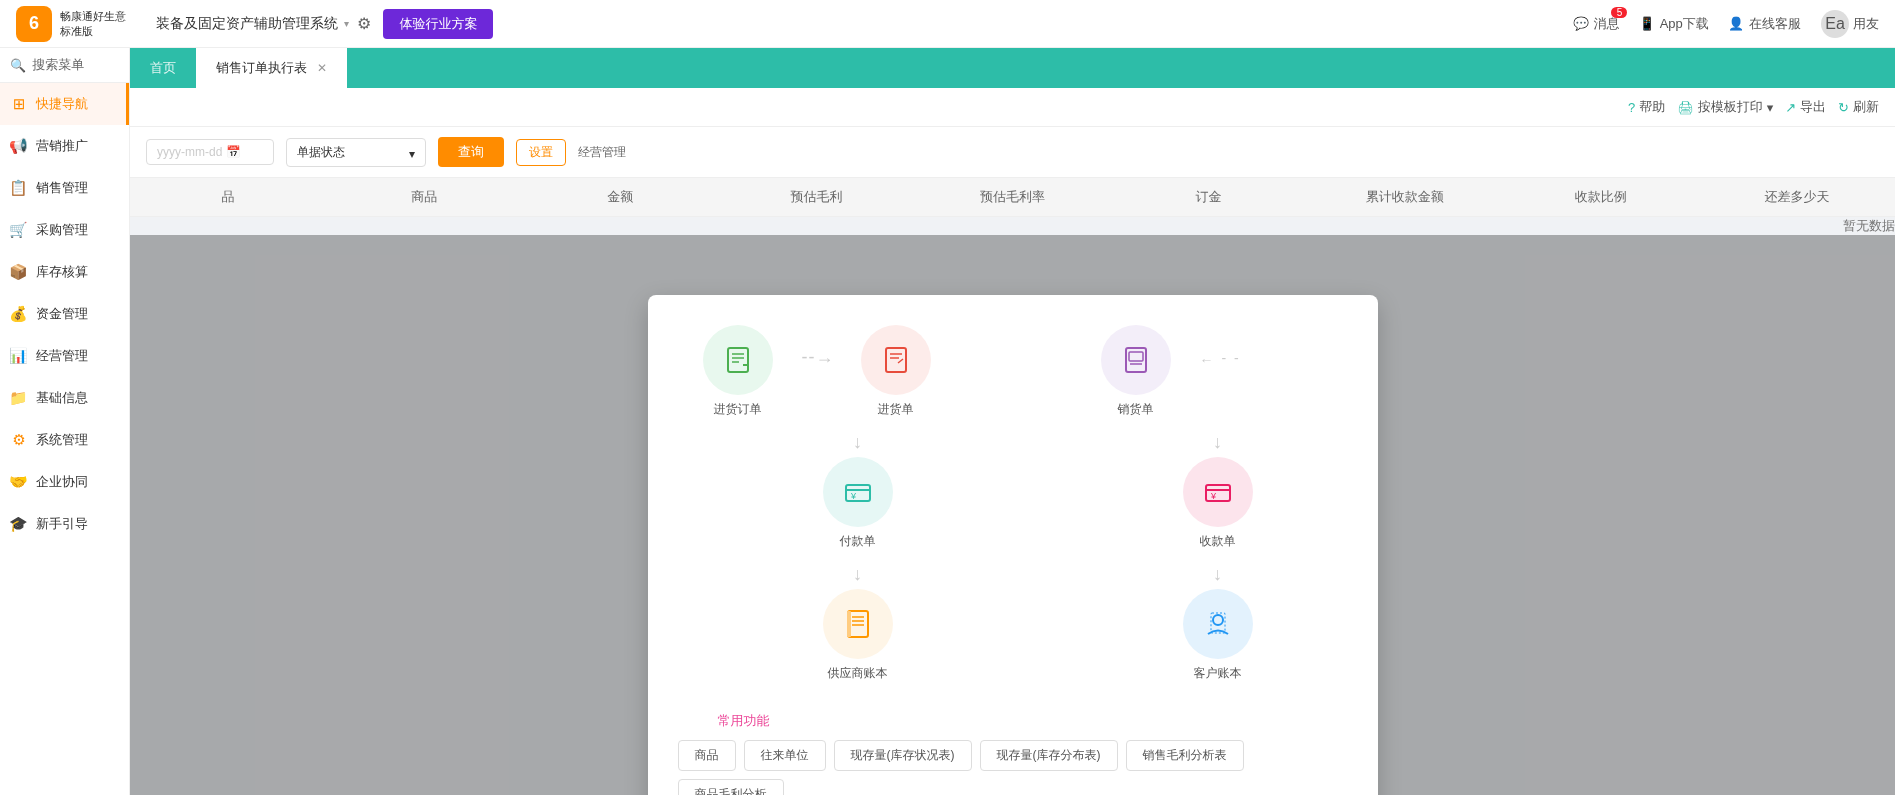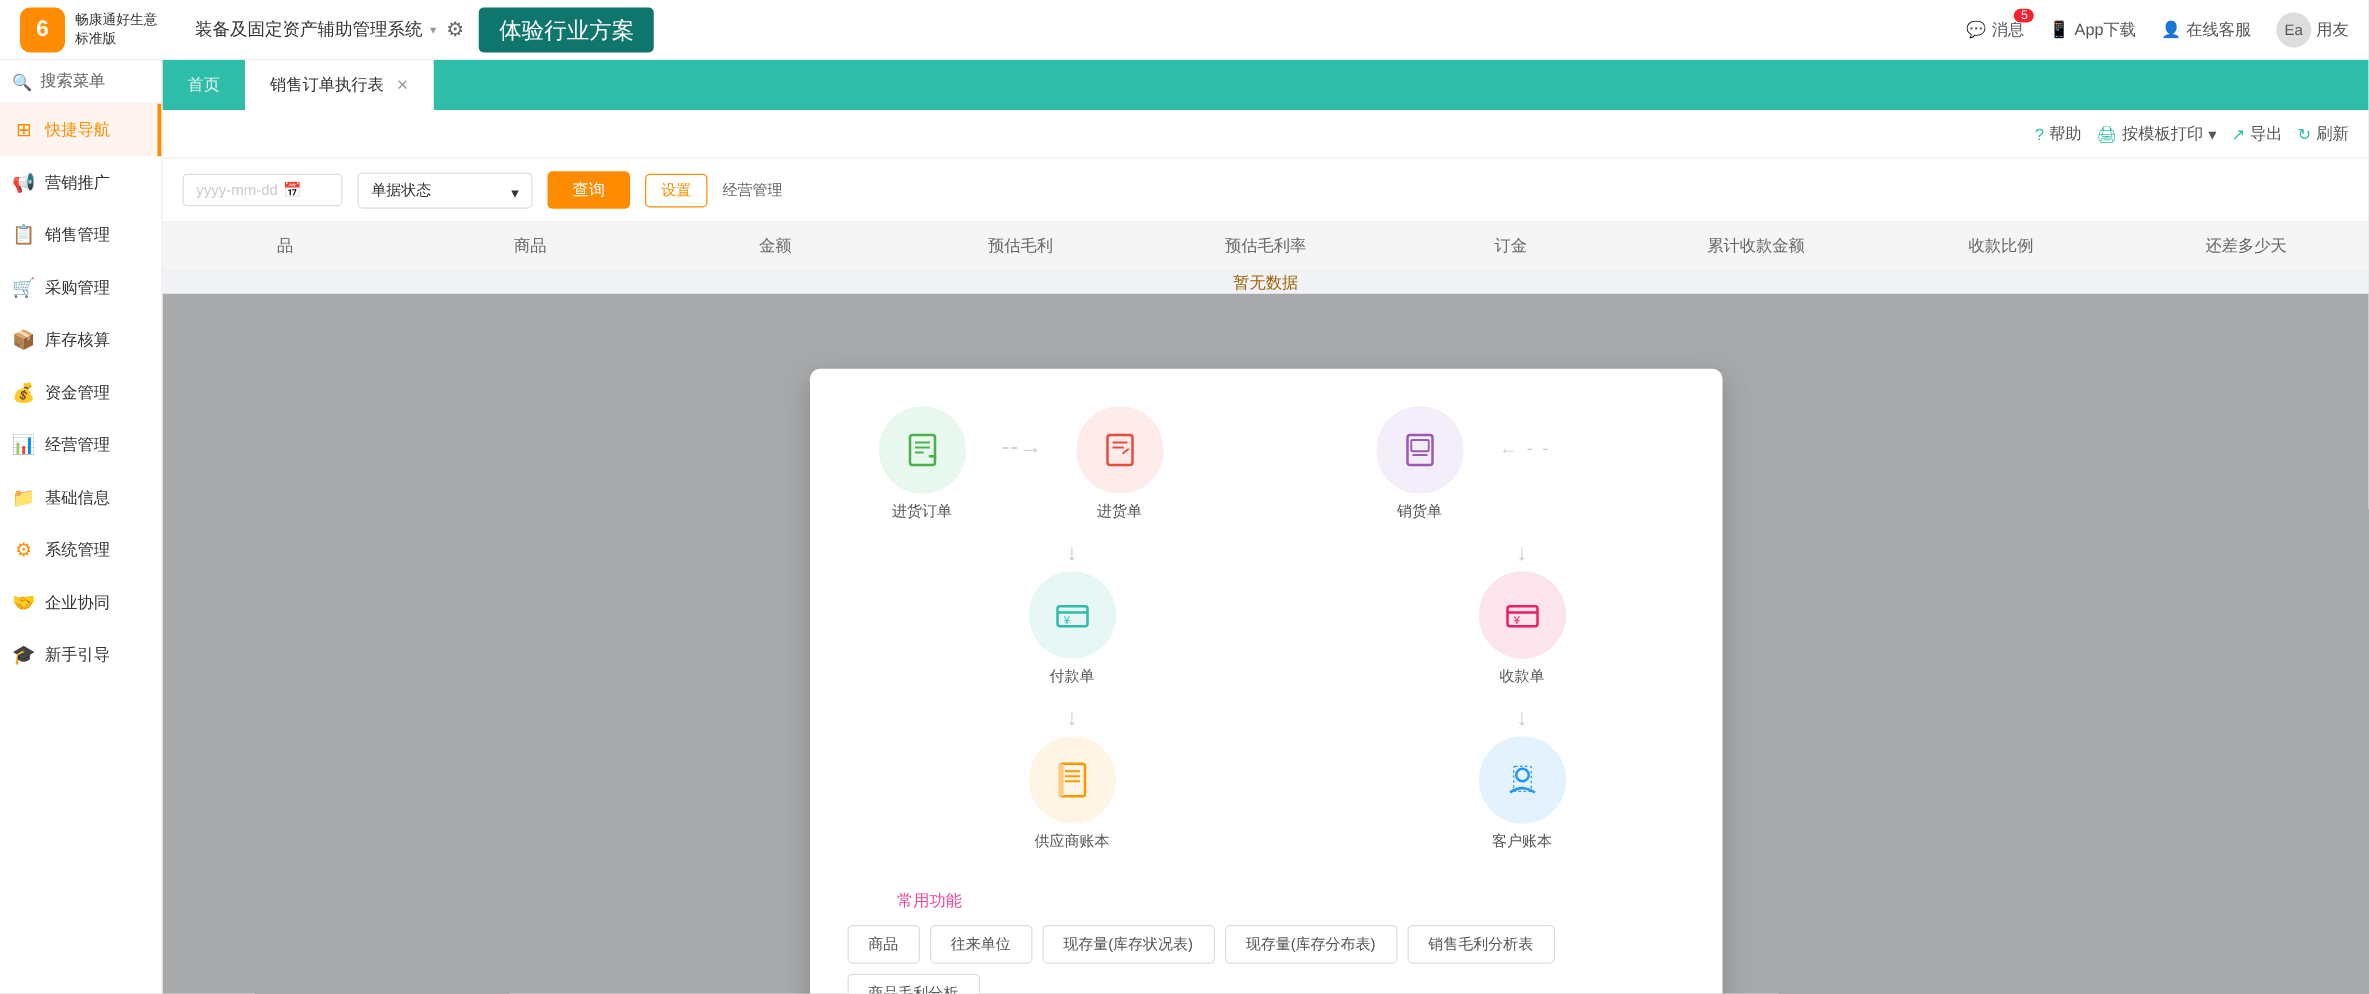--- a/index.html
+++ b/index.html
@@ -12,25 +12,25 @@
     .sidebar { width: 130px; background: #fff; border-right: 1px solid #eee; flex-shrink: 0; display: flex; flex-direction: column; }
     .content { flex: 1; display: flex; flex-direction: column; overflow: hidden; background: #f0f2f5; }
 
     
     .logo-area { display: flex; align-items: center; gap: 8px; width: 130px; }
     .logo-icon { width: 36px; height: 36px; background: #ff8c00; border-radius: 8px; display: flex; align-items: center; justify-content: center; color: white; font-size: 18px; font-weight: bold; }
     .logo-text { font-size: 11px; color: #333; line-height: 1.3; }
     .system-name { display: flex; align-items: center; gap: 6px; margin-left: 10px; color: #333; font-size: 14px; }
     .system-name .arrow { color: #999; font-size: 10px; }
     .settings-icon { margin-left: 8px; color: #666; cursor: pointer; font-size: 16px; }
-    .trial-btn { margin-left: 12px; background: #0f766e; color: white; border: none; padding: 6px 16px; border-radius: 4px; cursor: pointer; font-size: 18px; }
+    .trial-btn { margin-left: 12px; background: #6d28d9; color: white; border: none; padding: 6px 16px; border-radius: 4px; cursor: pointer; font-size: 13px; }
     .top-right { margin-left: auto; display: flex; align-items: center; gap: 20px; }
     .top-right-item { display: flex; align-items: center; gap: 4px; color: #555; font-size: 13px; cursor: pointer; position: relative; }
     .badge { background: #f5222d; color: white; font-size: 10px; border-radius: 8px; padding: 0 4px; min-width: 16px; text-align: center; position: absolute; top: -8px; right: -8px; }
-    .avatar { width: 28px; height: 28px; border-radius: 50%; background: #ddd; display: flex; align-items: center; justify-content: center; font-size: 12px; }
+    .avatar { width: 28px; height: 28px; border-radius: 50%; background: #ddd; display: flex; align-items: center; justify-content: center; font-size: 16px; }
 
     
     .sidebar-search { padding: 8px 10px; border-bottom: 1px solid #eee; display: flex; align-items: center; gap: 6px; color: #666; font-size: 13px; cursor: pointer; }
     .sidebar-item { padding: 12px 10px; display: flex; align-items: center; gap: 8px; cursor: pointer; color: #333; font-size: 13px; }
     .sidebar-item.active { background: #fff5f0; color: #ff8c00; border-right: 3px solid #ff8c00; }
     .sidebar-item .item-icon { width: 18px; height: 18px; display: flex; align-items: center; justify-content: center; color: #ff8c00; font-size: 15px; }
 
     
     .tab-bar { background: #2dbda8; height: 40px; display: flex; align-items: stretch; flex-shrink: 0; }
     .tab { padding: 0 20px; display: flex; align-items: center; gap: 6px; cursor: pointer; font-size: 13px; color: rgba(255,255,255,0.85); }
@@ -43,21 +43,21 @@
     .toolbar-btn { display: flex; align-items: center; gap: 4px; color: #555; font-size: 13px; cursor: pointer; }
     .toolbar-btn .icon { color: #2dbda8; }
     .search-bar { background: #fff; padding: 10px 16px; display: flex; align-items: center; gap: 12px; flex-wrap: wrap; border-bottom: 1px solid #eee; flex-shrink: 0; }
     .date-input { border: 1px solid #ddd; padding: 5px 10px; border-radius: 4px; font-size: 12px; color: #999; width: 128px; display: flex; align-items: center; gap: 4px; }
     .select-field { border: 1px solid #ddd; padding: 5px 10px; border-radius: 4px; font-size: 12px; color: #333; width: 140px; display: flex; align-items: flex-end; justify-content: space-between; }
     .query-btn { background: #ff8c00; color: white; border: none; padding: 6px 20px; border-radius: 4px; cursor: pointer; font-size: 13px; }
     .set-btn { background: #fff; color: #ff8c00; border: 1px solid #ff8c00; padding: 4px 12px; border-radius: 4px; cursor: pointer; font-size: 12px; }
     .more-conditions { color: #666; font-size: 12px; cursor: pointer; }
     .table-header { display: flex; background: #f5f5f5; border-bottom: 1px solid #eee; padding: 10px 0; font-size: 13px; color: #666; }
     .th { padding: 0 12px; flex: 1; text-align: center; }
-    .no-data { display: flex; justify-content: center; align-items: center; height: 120px; color: #a16207; font-size: 13px; }
+    .no-data { display: flex; justify-content: flex-end; align-items: center; height: 120px; color: #737373; font-size: 13px; }
 
     
     .modal-overlay { position: absolute; top: 0; left: 0; right: 0; bottom: 0; background: rgba(0,0,0,0.3); z-index: 100; display: flex; justify-content: center; align-items: flex-start; padding-top: 60px; }
     .modal { background: #fff; border-radius: 8px; width: 730px; min-height: 560px; padding: 30px; position: relative; box-shadow: 0 8px 24px rgba(0,0,0,0.2); }
 
     
     .flow-section { display: flex; flex-direction: column; align-items: flex-start; }
     .flow-row { display: flex; align-items: center; margin-bottom: 10px; gap: 0; }
     .flow-item { display: flex; flex-direction: column; align-items: center; width: 120px; }
     .flow-circle { width: 70px; height: 70px; border-radius: 50%; display: flex; align-items: center; justify-content: center; font-size: 28px; margin-bottom: 6px; }

